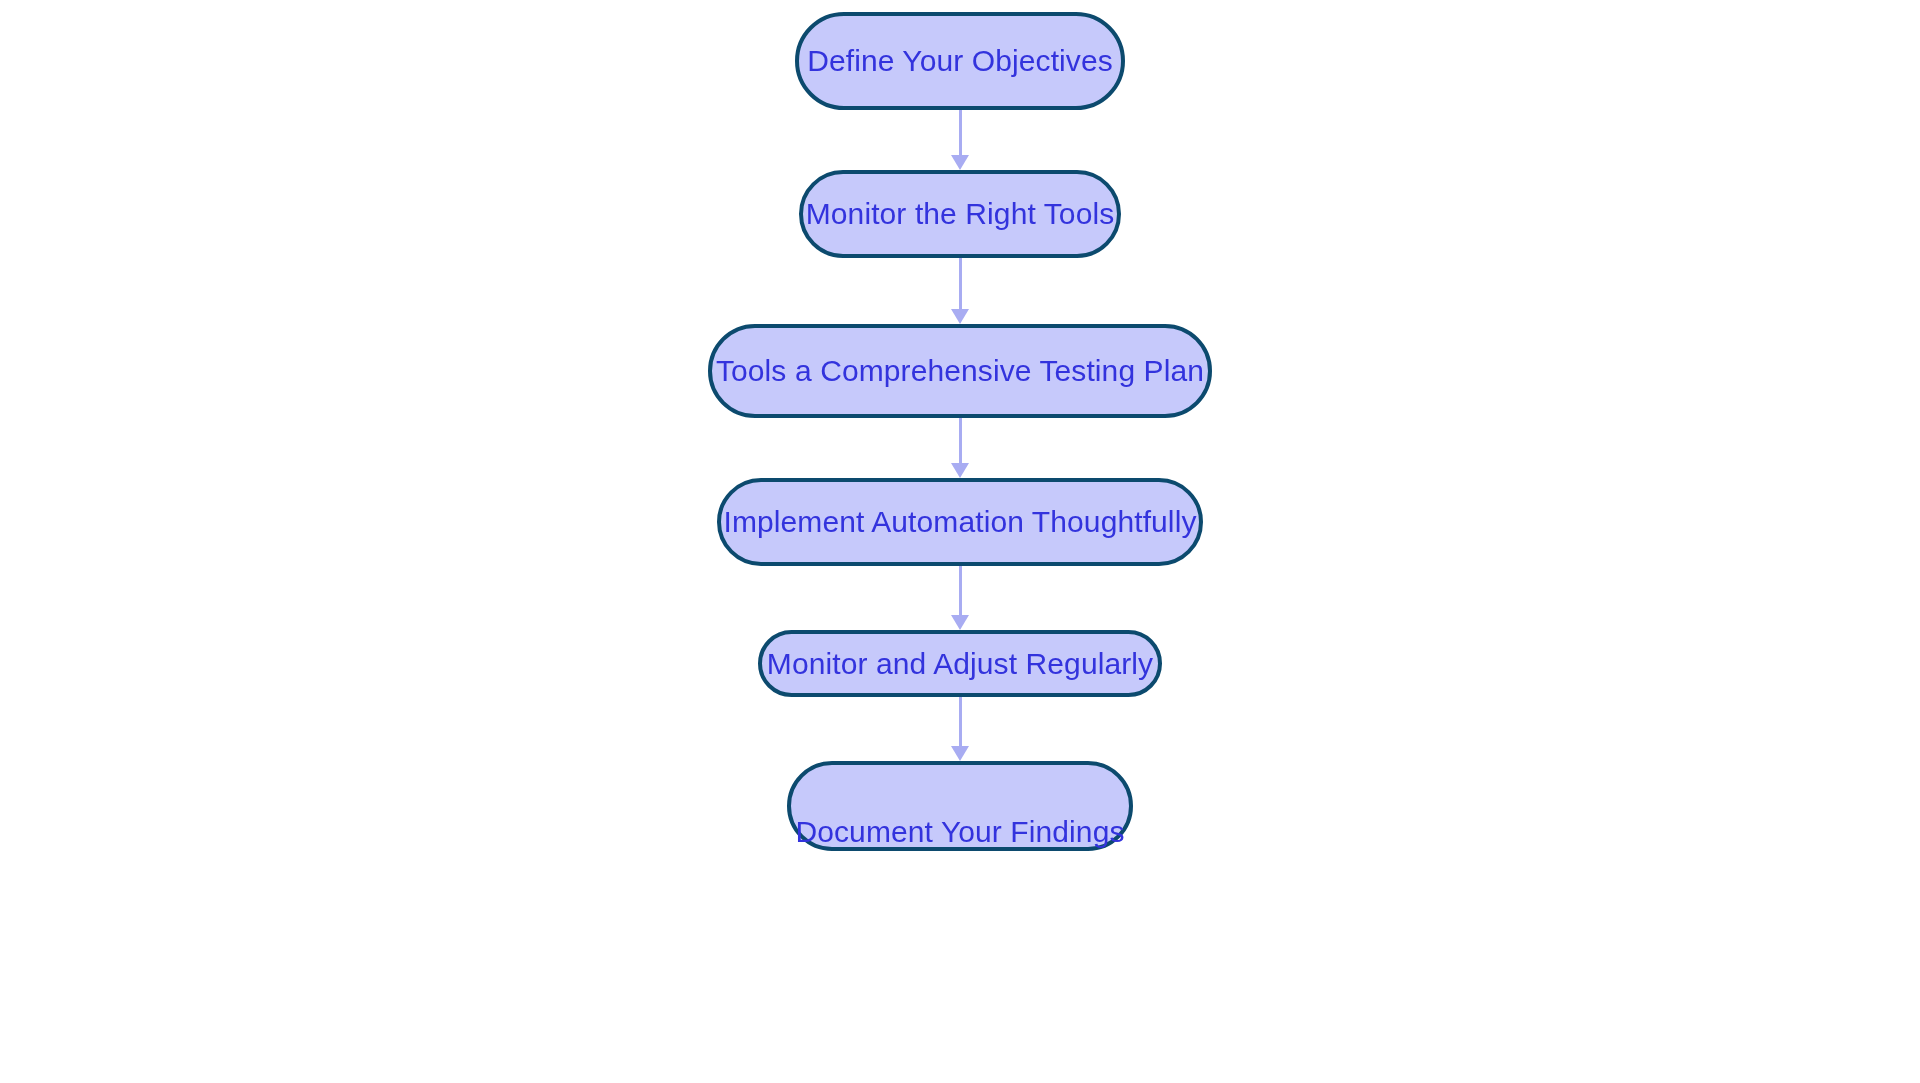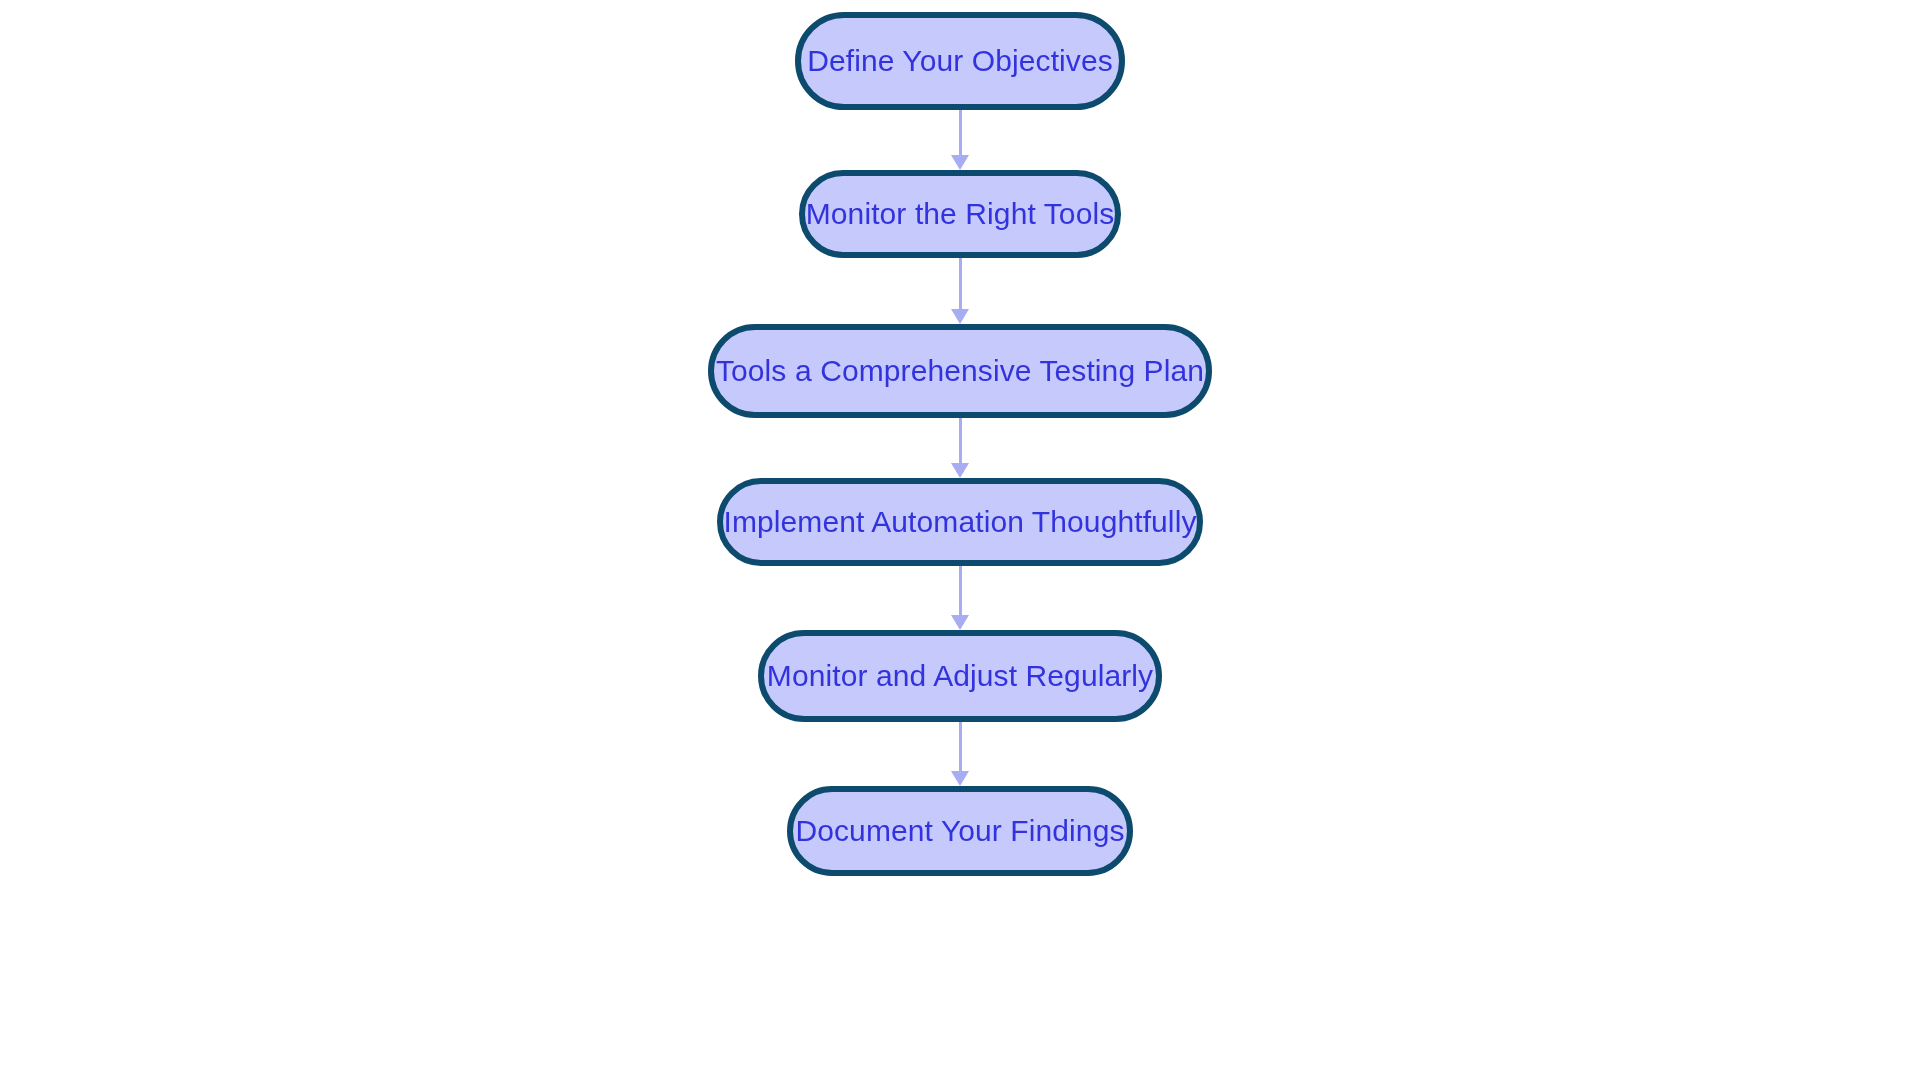--- a/index.html
+++ b/index.html
@@ -32,43 +32,43 @@
     align-items: center;
     justify-content: flex-start;
   }
 
   .flow-node {
     box-sizing: border-box;
     display: flex;
     align-items: center;
     justify-content: center;
     background: #c6c9fb;
-    border: 6px solid #0c4a6e;
+    border: 4px solid #0c4a6e;
     border-radius: 999px;
     color: #3333dd;
     font-size: 30px;
     font-weight: 400;
     letter-spacing: 0.1px;
     white-space: nowrap;
     line-height: 1;
     padding: 0 44px;
   }
 
   .flow-node .node-label {
     display: block;
     color: #3333dd;
   }
 
   
   .node-h1 { height: 98px; }
   .node-h2 { height: 88px; }
   .node-h3 { height: 94px; }
   .node-h4 { height: 88px; }
-  .node-h5 { height: 92px; }
-  .node-h6 { height: 90px; }
+  .node-h5 { height: 67px; }
+  .node-h6 { height: 90px; align-items: flex-end; }
 
   .n1 { width: 330px; }
   .n2 { width: 322px; }
   .n3 { width: 504px; }
   .n4 { width: 486px; }
   .n5 { width: 404px; }
   .n6 { width: 346px; }
 
   
   .flow-connector {

